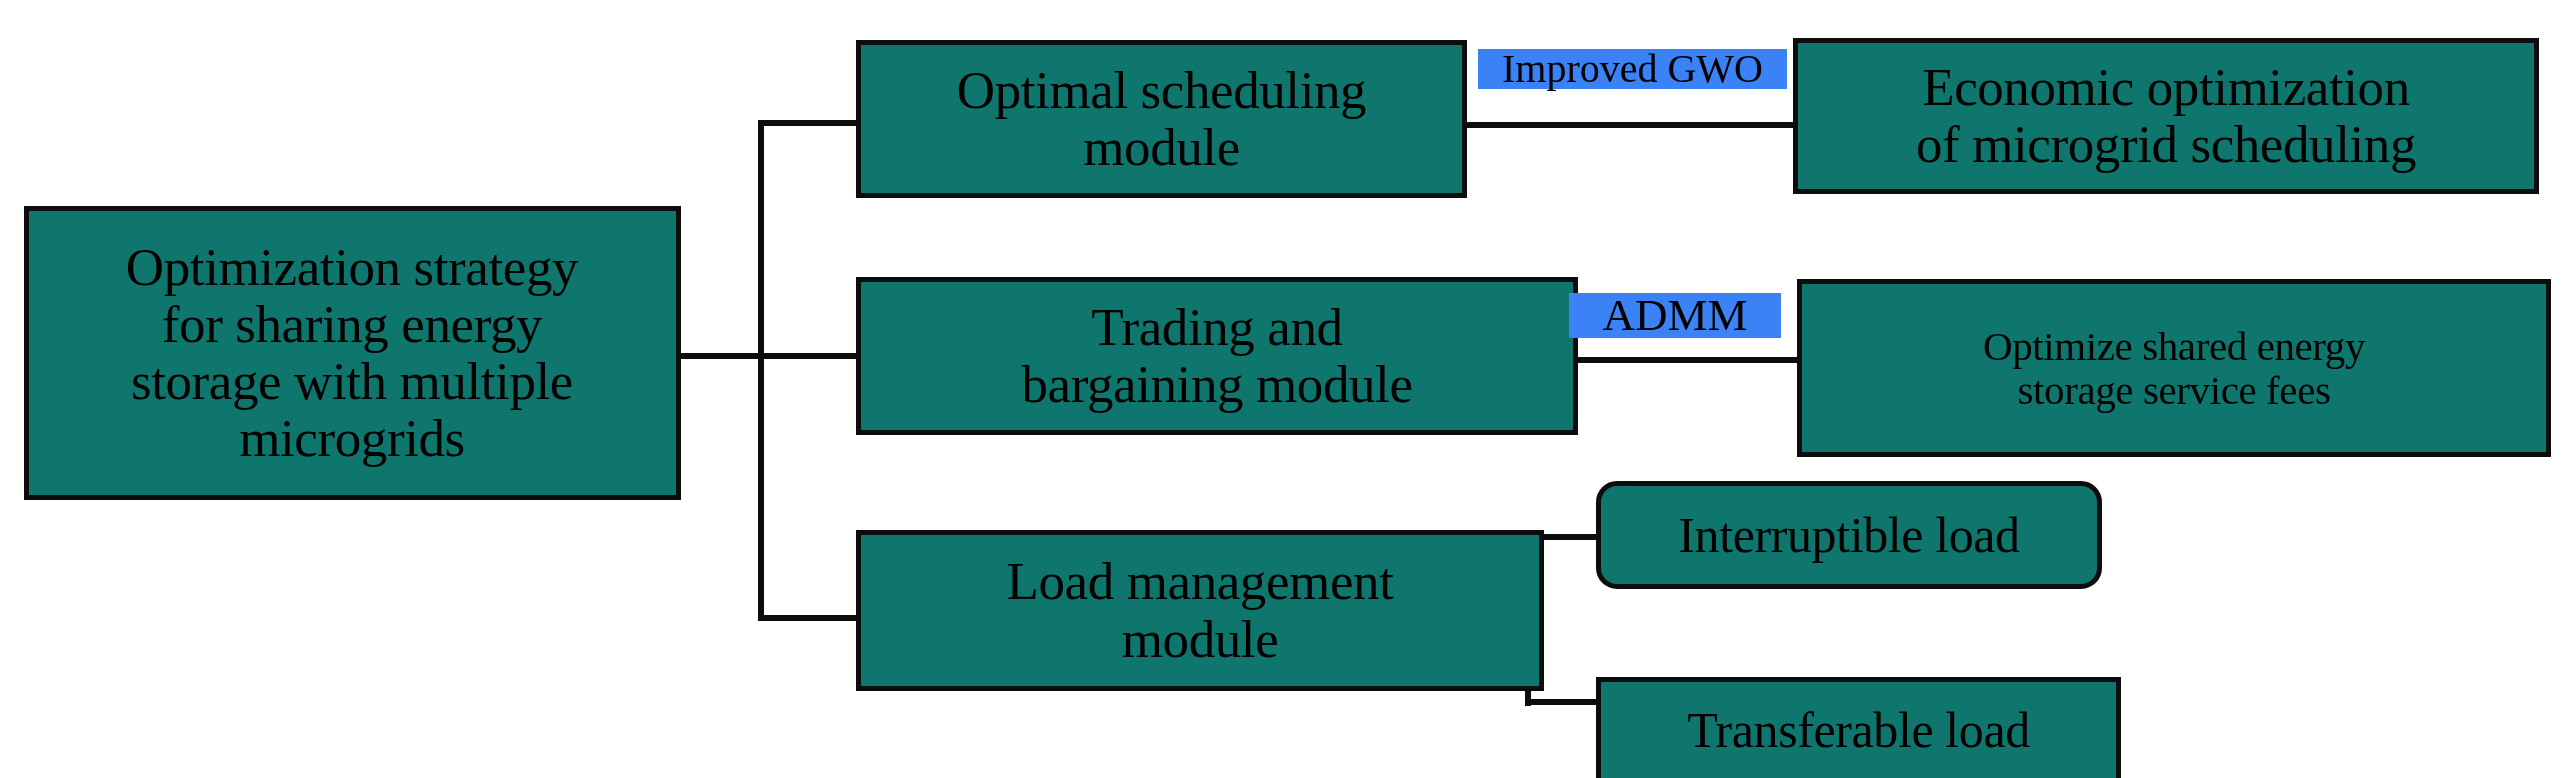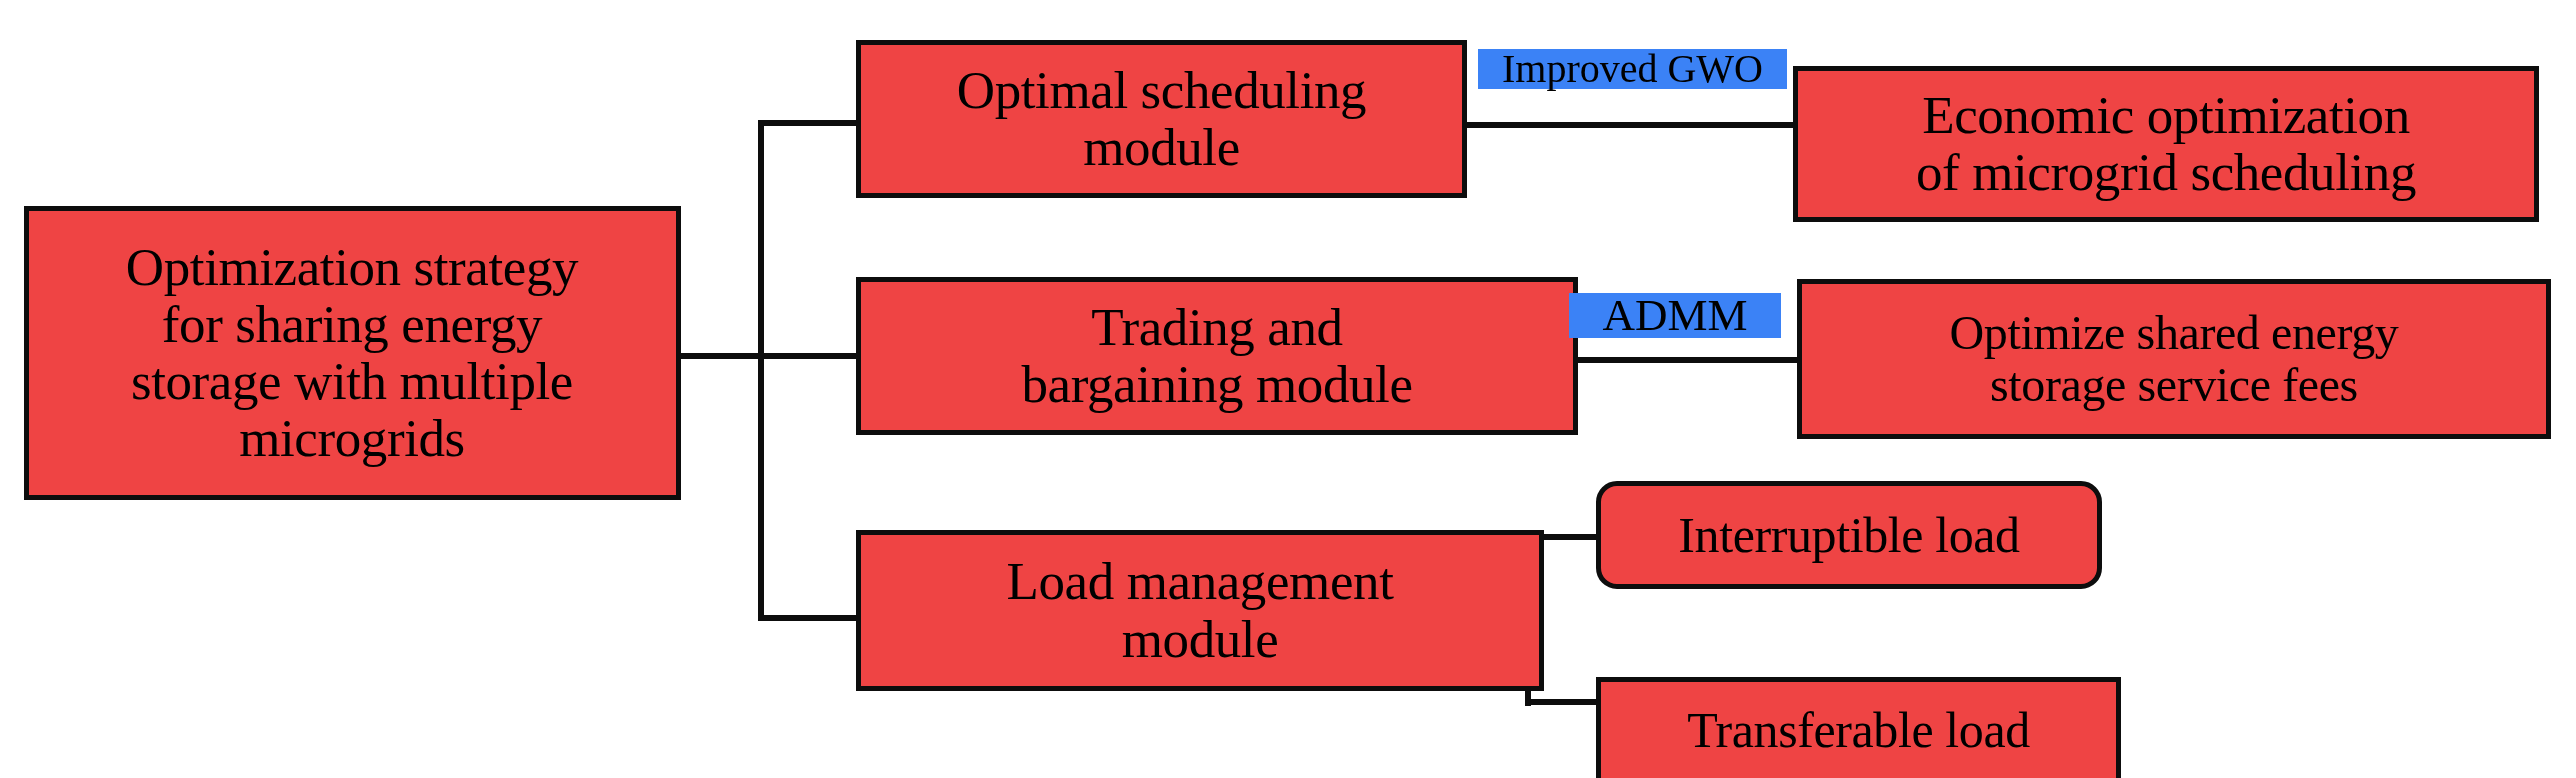--- a/index.html
+++ b/index.html
@@ -17,39 +17,39 @@
     width: 2576px;
     height: 779px;
     background: #ffffff;
     overflow: hidden;
   }
   
   .node {
     position: absolute;
     box-sizing: border-box;
     border: 5.9px solid #0d0d0d;
-    background: #ef4444;
+    background: #0f766e;
     display: flex;
     align-items: center;
     justify-content: center;
     text-align: center;
     line-height: 1.08;
     letter-spacing: -0.4px;
     z-index: 3;
   }
   .node .label {
     display: block;
     padding: 0 8.4px;
     white-space: pre-line;
   }
   .node-root       { left: 23.5px;   top: 206px; width: 657px; height: 294px; font-size: 53px; text-align: center; }
   .node-sched      { left: 856px; top: 40px;  width: 611px; height: 158px; font-size: 53px; }
-  .node-econ       { left: 1793px; top: 38px;  width: 746px; height: 156px; font-size: 53px; margin-top: 28px; }
+  .node-econ       { left: 1793px; top: 38px;  width: 746px; height: 156px; font-size: 53px; }
   .node-trade      { left: 856px; top: 277px; width: 722px; height: 158px; font-size: 53px; }
-  .node-fees       { left: 1797px; top: 279px; width: 754px; height: 160px; font-size: 48px; }
+  .node-fees       { left: 1797px; top: 279px; width: 754px; height: 178px; font-size: 41px; }
   .node-loadmgmt   { left: 856px; top: 530px; width: 688px; height: 161px; font-size: 53px; }
   .node-interrupt  { left: 1596px; top: 481px; width: 506px; height: 108px; font-size: 50px; border-radius: 21px; }
   .node-transfer   { left: 1596px; top: 649px; width: 525px; height: 106px; font-size: 50px; margin-top: 28px; }
 
   
   .line {
     position: absolute;
     background: #0d0d0d;
     z-index: 1;
   }

